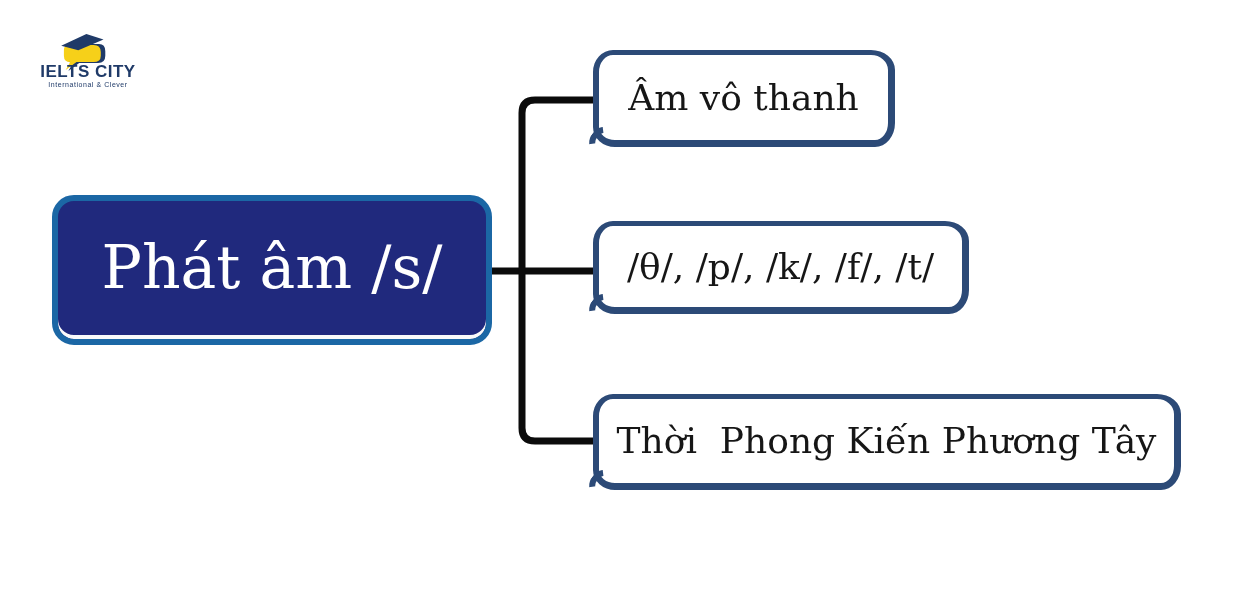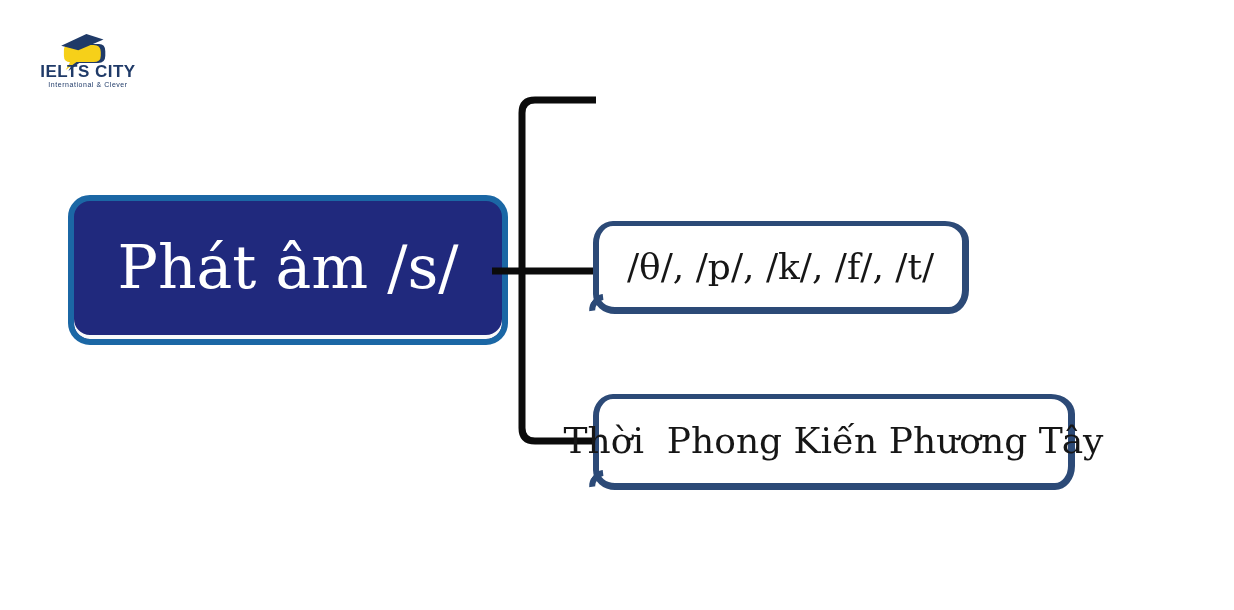--- a/index.html
+++ b/index.html
@@ -28,21 +28,21 @@
   }
 
   
   .root-node{
     position:absolute;left:52px;top:195px;width:440px;height:150px;
     box-sizing:border-box;
     background:#20297d;
     border:6px solid #1b67a5;
     border-radius:22px;
     box-shadow:inset 0 -4px 0 #fafafa;
-    display:flex;align-items:center;justify-content:center;margin-left:16px;
+    display:flex;align-items:center;justify-content:center;
   }
   .root-label{
     color:#ffffff;font-size:60px;line-height:1;
     white-space:pre;padding-bottom:6px;
   }
 
   
   .connectors{position:absolute;left:0;top:0;width:1234px;height:610px;pointer-events:none;}
 
   
@@ -61,21 +61,21 @@
     border:6px solid transparent;border-left-color:#2c4a77;
     border-radius:50%;
     transform:rotate(38deg);
   }
   .child-label{
     color:#161616;font-size:36px;line-height:1.15;
     white-space:pre;text-align:center;
   }
   .child-1{left:593px;top:50px;width:302px;height:97px;}
   .child-2{left:593px;top:221px;width:376px;height:93px;}
-  .child-3{left:593px;top:394px;width:482px;height:96px;}
+  .child-3{left:593px;top:394px;width:588px;height:96px;}
 </style>
 </head>
 <body>
 
 <div class="canvas">
 
   <div class="logo">
     <svg class="logo-icon" viewBox="0 0 60 48" xmlns="http://www.w3.org/2000/svg">
 
       <path d="M20 14 H50 Q57 14 57 22 V27 Q57 35 49 35 H28 L16 44 L21 35 Q14 35 14 27 V21 Q14 14 20 14 Z" fill="#1f3a68"></path>
@@ -96,20 +96,23 @@
     <g stroke="#0b0b0b" stroke-width="7" fill="none">
 
       <path d="M492 271 L600 271"></path>
 
       <path d="M522 271 L522 113 Q522 100 535 100 L596 100"></path>
 
       <path d="M522 271 L522 428 Q522 441 535 441 L596 441"></path>
     </g>
   </svg>
 
+  <div class="child-node child-1">
+    <div class="child-label">Âm vô thanh</div>
+  </div>
 
   <div class="child-node child-2">
     <div class="child-label">/θ/, /p/, /k/, /f/, /t/</div>
   </div>
 
   <div class="child-node child-3">
     <div class="child-label">Thời  Phong Kiến Phương Tây</div>
   </div>
 
 </div>

